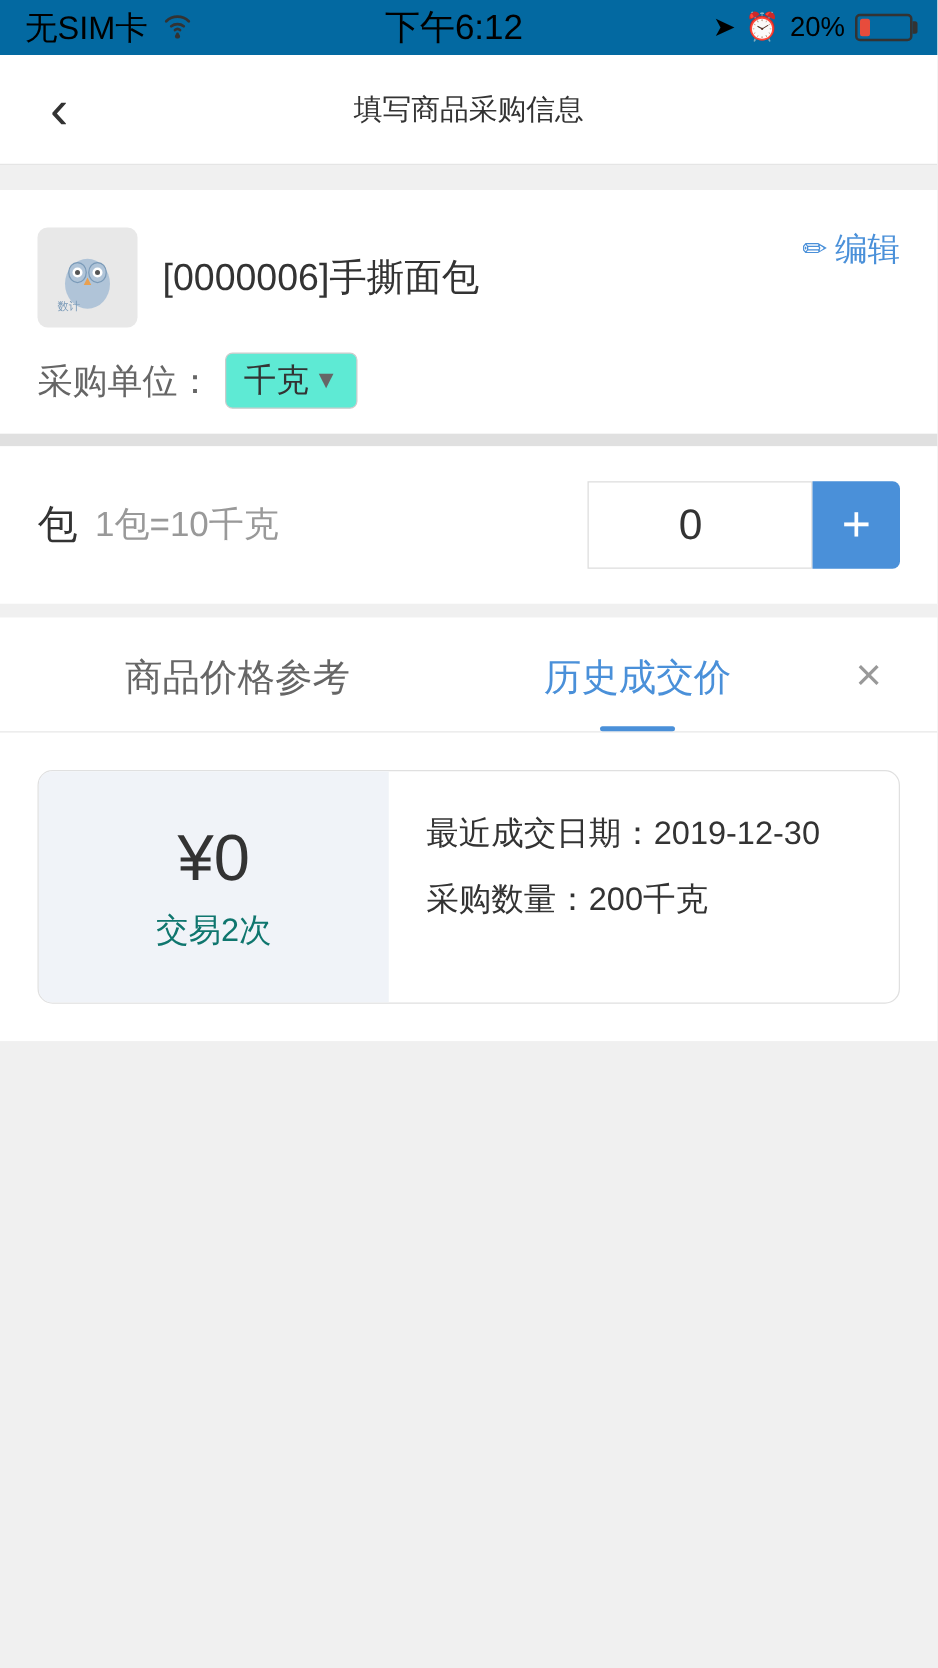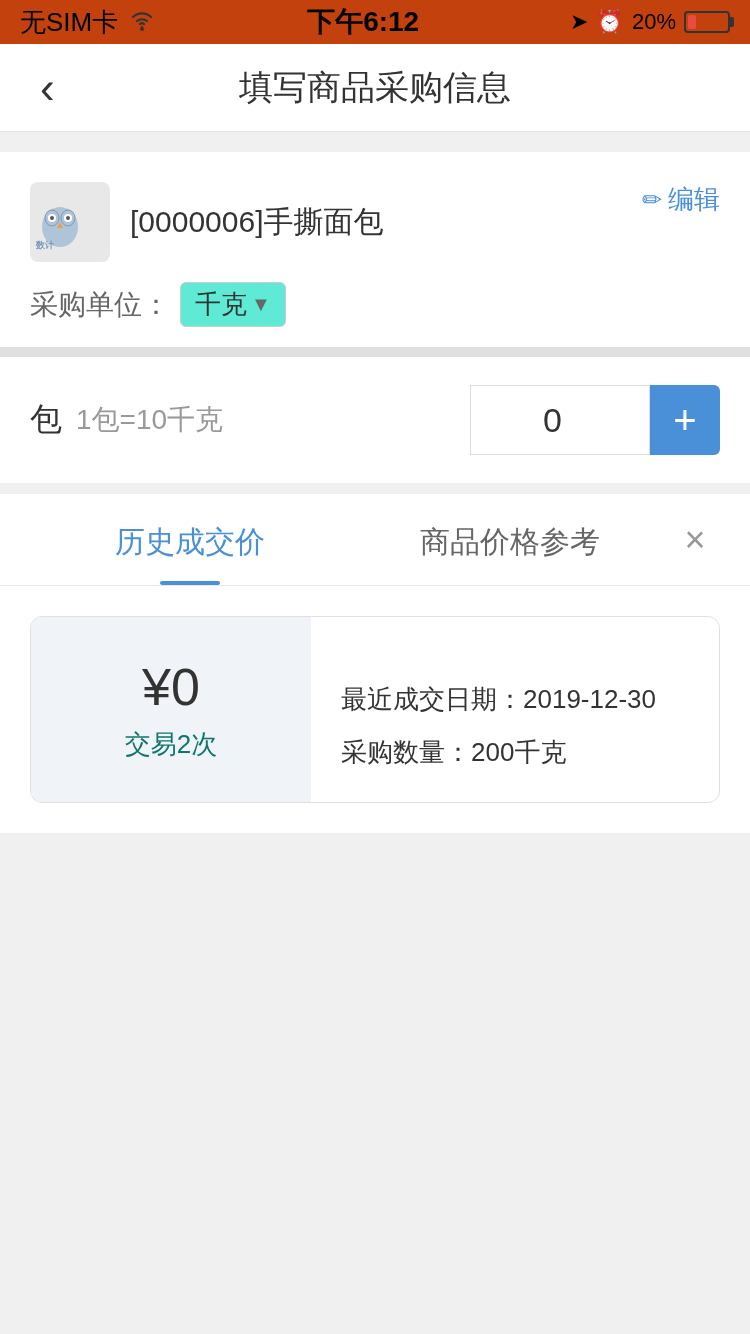--- a/index.html
+++ b/index.html
@@ -9,30 +9,30 @@
       min-height: 1334px;
       font-family: -apple-system, 'PingFang SC', 'Helvetica Neue', sans-serif;
       background: #f0f0f0;
       overflow-x: hidden;
     }
 
     
     .status-bar {
       width: 100%;
       height: 44px;
-      background: #c2410c;
+      background: #0369a1;
       display: flex;
       align-items: center;
       justify-content: space-between;
       padding: 0 20px;
       font-size: 26px;
       font-weight: 500;
     }
     .status-left { display: flex; align-items: center; gap: 10px; }
-    .status-center { font-size: 28px; font-weight: 700; }
+    .status-center { font-size: 28px; font-weight: 400; }
     .status-right { display: flex; align-items: center; gap: 8px; font-size: 22px; }
     .battery {
       width: 46px; height: 22px;
       border: 2px solid #333;
       border-radius: 4px;
       position: relative;
       display: flex; align-items: center; padding: 2px;
     }
     .battery::after {
       content: '';
@@ -64,21 +64,21 @@
     .back-btn {
       font-size: 36px;
       color: #333;
       cursor: pointer;
       padding: 10px;
     }
     .nav-title {
       position: absolute;
       left: 50%;
       transform: translateX(-50%);
-      font-size: 34px;
+      font-size: 23px;
       font-weight: 500;
       color: #333;
     }
 
     
     .product-card {
       background: #ffffff;
       margin-top: 20px;
       padding: 30px 30px 20px 30px;
     }
@@ -93,22 +93,22 @@
       align-items: center;
       gap: 20px;
     }
     .product-image {
       width: 80px;
       height: 80px;
       background: #e8e8e8;
       border-radius: 8px;
       display: flex;
       align-items: center;
+      justify-content: center;
       flex-shrink: 0;
-      font-weight: bold;
     }
     .product-name {
       font-size: 30px;
       color: #333;
       font-weight: 500;
     }
     .edit-btn {
       display: flex;
       align-items: center;
       gap: 6px;
@@ -294,21 +294,21 @@
     .history-count {
       font-size: 26px;
       color: #0f766e;
       margin-top: 10px;
     }
     .history-right {
       flex: 1;
       padding: 30px 30px;
       display: flex;
       flex-direction: column;
-      justify-content: flex-end;
+      justify-content: flex-start;
       gap: 14px;
     }
     .history-detail-row {
       font-size: 26px;
       color: #333;
       line-height: 1.5;
     }
 
     
     .bottom-space {
@@ -392,26 +392,26 @@
   <div class="quantity-controls">
     <input class="qty-input" type="number" value="0" style="">
     <div class="qty-plus-btn">
       <span>+</span>
     </div>
   </div>
 </div>
 
 <div class="tabs-section">
   <div class="tabs-row">
+    <div class="tab-item inactive">
+      <span>商品价格参考</span>
+    </div>
     <div class="tab-item active">
       <span>历史成交价</span>
       <div class="tab-indicator"></div>
-    </div>
-    <div class="tab-item inactive">
-      <span>商品价格参考</span>
     </div>
     <div class="close-tab-btn">
       <span>×</span>
     </div>
   </div>
 
   <div class="history-content">
     <div class="history-card">
       <div class="history-left">
         <div class="history-price">

